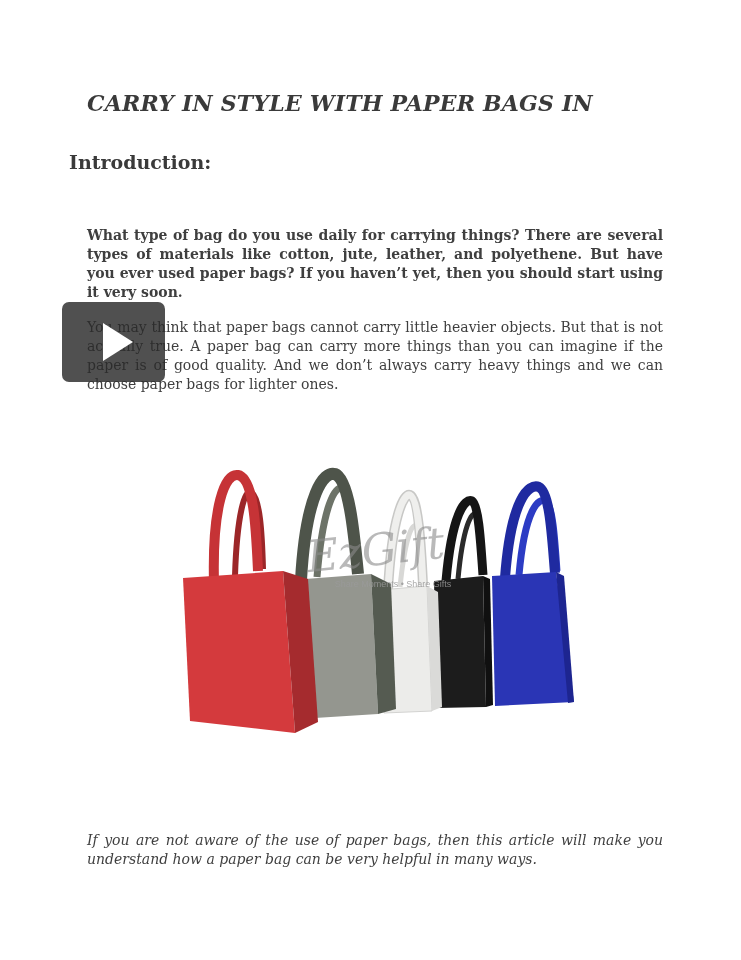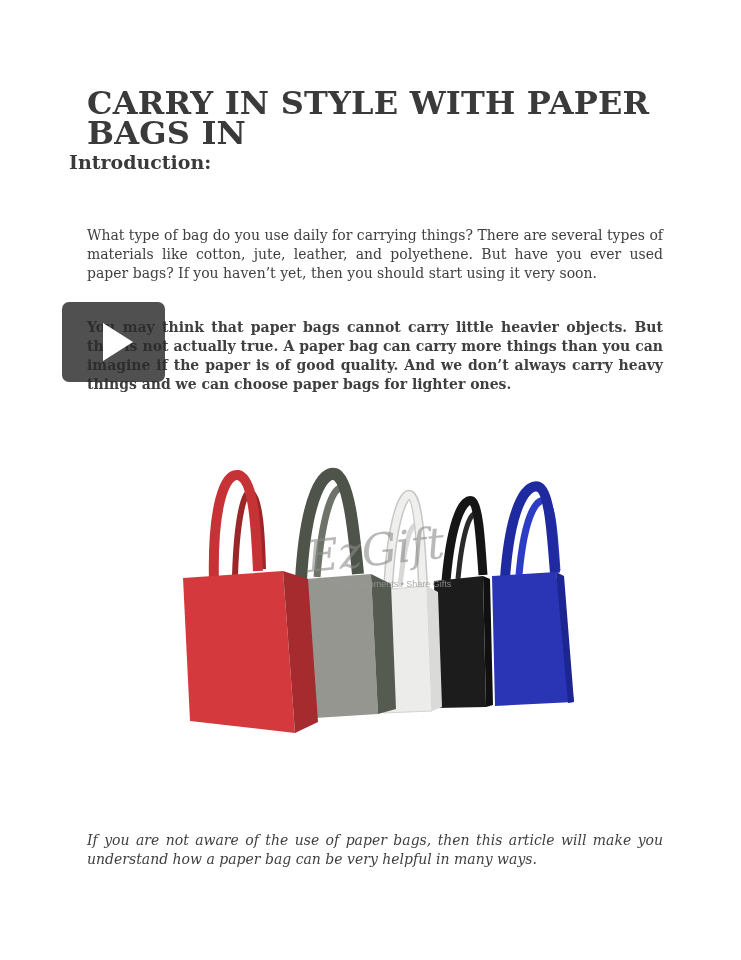--- a/index.html
+++ b/index.html
@@ -9,46 +9,47 @@
     height: 960px;
     background: #ffffff;
     overflow: hidden;
     font-family: "DejaVu Serif", serif;
   }
   .doc-title {
     position: absolute;
     left: 87px;
     top: 88px;
     width: 580px;
-    font-size: 32px;
+    font-size: 22px;
     font-weight: bold;
     line-height: 30px;
     color: #3a3a3a;
     letter-spacing: 0.2px;
+    font-style: italic;
   }
   .section-heading {
     position: absolute;
     left: 69px;
     top: 151px;
     width: 580px;
     font-size: 19px;
     font-weight: bold;
     color: #3a3a3a;
   }
   .para {
     position: absolute;
     left: 87px;
     width: 576px;
     font-size: 14px;
     line-height: 19px;
     color: #3f3f3f;
     text-align: justify;
   }
-  .para-1 { top: 212px; }
-  .para-2 { top: 304px; font-weight: bold; }
+  .para-1 { top: 212px; font-weight: bold; }
+  .para-2 { top: 304px; }
   .para-3 { top: 817px; font-style: italic; }
   .video-overlay {
     position: absolute;
     left: 62px;
     top: 302px;
     width: 103px;
     height: 80px;
     background: rgba(42, 42, 42, 0.82);
     border-radius: 7px;
     display: flex;

